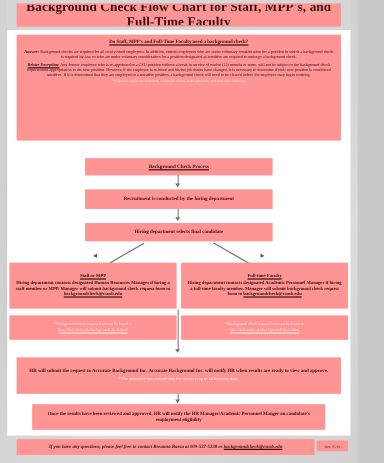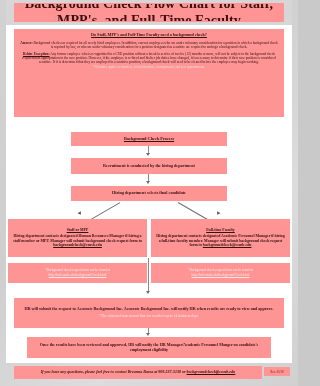--- a/index.html
+++ b/index.html
@@ -45,21 +45,21 @@
     color: #3b1010;
     text-align: center;
     line-height: 1.18;
     overflow: hidden;
   }
   .title-bar {
     left: 14px;
     top: 3px;
     width: 270px;
     height: 19px;
-    font-size: 14px;
+    font-size: 11px;
     font-weight: bold;
     display: flex;
     align-items: center;
     justify-content: center;
     letter-spacing: 0.1px;
   }
   .intro {
     left: 14px;
     top: 29px;
     width: 270px;

